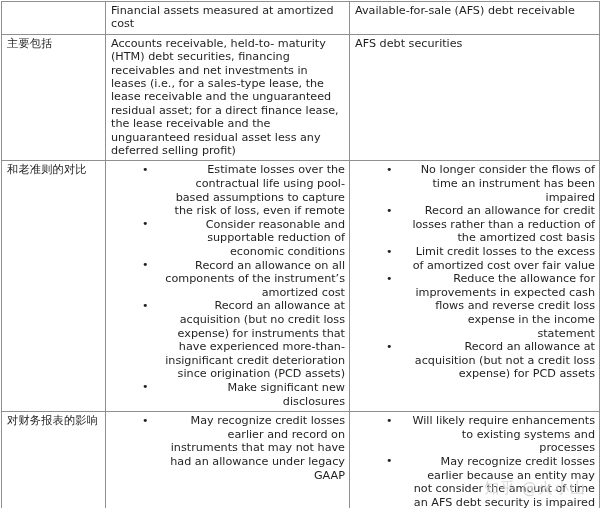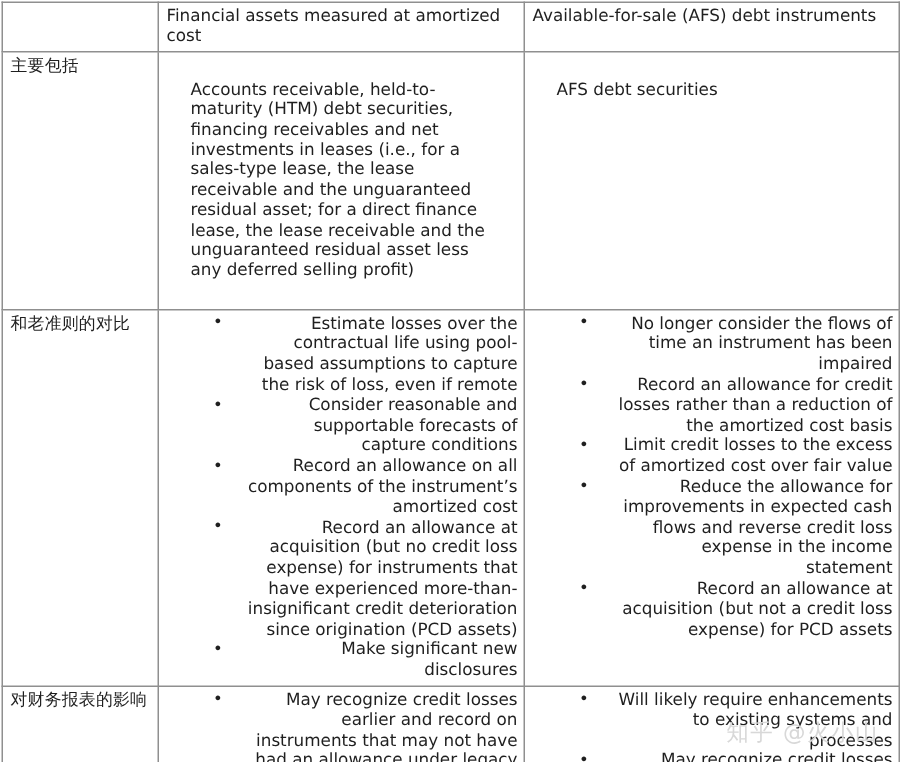--- a/index.html
+++ b/index.html
@@ -62,21 +62,21 @@
     line-height: 14px;
     letter-spacing: 0.2px;
     padding-top: 3px;
     color: #1f1f1f;
   }
 
   td.prose-cell {
     padding-top: 3px;
   }
   td.prose-cell p {
-    margin: 16px;
+    margin: 0;
   }
 
   td.bullet-cell {
     padding-top: 2px;
     padding-left: 5px;
     padding-right: 6px;
   }
 
   ul.blist {
     margin: 0;
@@ -121,21 +121,21 @@
     <colgroup>
       <col class="c-label">
       <col class="c-amort">
       <col class="c-afs">
     </colgroup>
 
     <thead>
       <tr>
         <th class="hdr hdr-blank"></th>
         <th class="hdr">Financial assets measured at amortized cost</th>
-        <th class="hdr">Available-for-sale (AFS) debt instruments</th>
+        <th class="hdr">Available-for-sale (AFS) debt receivable</th>
       </tr>
     </thead>
 
     <tbody>
 
       <tr>
         <td class="label-cell">主要包括</td>
         <td class="prose-cell">
           <p>Accounts receivable, held-to- maturity (HTM) debt securities, financing receivables and net investments in leases (i.e., for a sales-type lease, the lease receivable and the unguaranteed residual asset; for a direct finance lease, the lease receivable and the unguaranteed residual asset less any deferred selling profit)</p>
         </td>
@@ -143,21 +143,21 @@
           <p>AFS debt securities</p>
         </td>
       </tr>
 
 
       <tr>
         <td class="label-cell">和老准则的对比</td>
         <td class="bullet-cell">
           <ul class="blist">
               <li>Estimate losses over the contractual life using pool-based assumptions to capture the risk of loss, even if remote</li>
-              <li>Consider reasonable and supportable forecasts of capture conditions</li>
+              <li>Consider reasonable and supportable reduction of economic conditions</li>
               <li>Record an allowance on all components of the instrument’s amortized cost</li>
               <li>Record an allowance at acquisition (but no credit loss expense) for instruments that have experienced more-than- insignificant credit deterioration since origination (PCD assets)</li>
               <li>Make significant new disclosures</li>
             </ul>
         </td>
         <td class="bullet-cell">
           <ul class="blist">
               <li>No longer consider the flows of time an instrument has been impaired</li>
               <li>Record an allowance for credit losses rather than a reduction of the amortized cost basis</li>
               <li>Limit credit losses to the excess of amortized cost over fair value</li>

